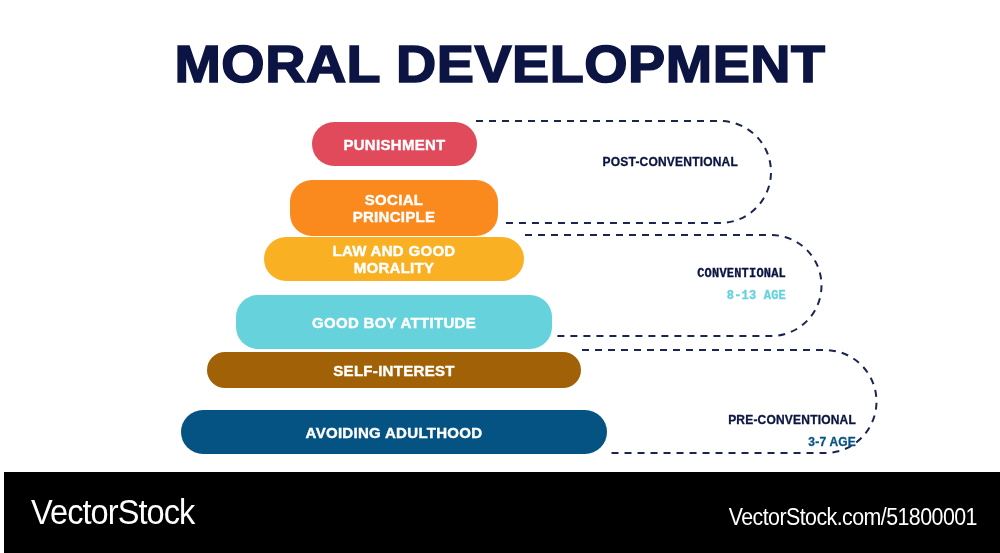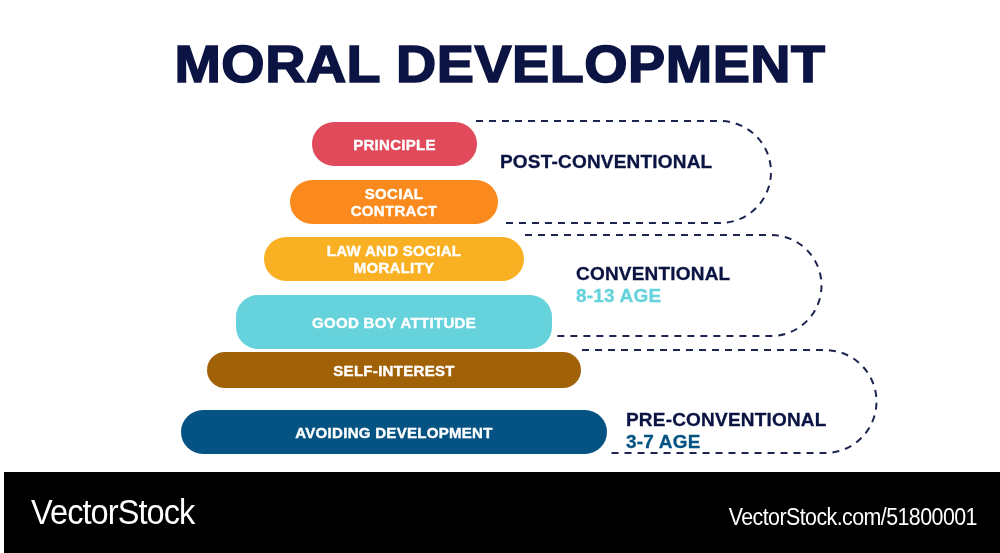--- a/index.html
+++ b/index.html
@@ -14,21 +14,21 @@
       font-family: "Liberation Sans", sans-serif; -webkit-text-stroke: 1.6px #0b1442;
     }
     .bar {
       position: absolute; border-radius: 22px; display: flex; align-items: center;
       justify-content: center; text-align: center; color: #ffffff;
       font-weight: 700; font-size: 15px; line-height: 17px; letter-spacing: 0.3px;
       -webkit-text-stroke: 0.4px #ffffff;
     }
     svg.brackets { position: absolute; left: 0; top: 0; }
     .stage {
-      position: absolute; text-align: left; font-weight: 700; font-size: 19px;
+      position: absolute; text-align: right; font-weight: 700; font-size: 12px;
       line-height: 22px; letter-spacing: 0.2px; -webkit-text-stroke: 0.3px currentColor;
     }
     .stage .name { color: #0b1442; display: block; }
     .stage .age { display: block; }
     .footer {
       position: absolute; left: 4px; top: 472px; width: 1000px; height: 81px; background: #000000;
     }
     .footer .brand {
       position: absolute; left: 27px; top: 20px; color: #ffffff; font-size: 35px;
       letter-spacing: -1px; line-height: 40px; transform: scaleX(0.93); transform-origin: left;
@@ -43,50 +43,50 @@
 
 <div class="title">MORAL DEVELOPMENT</div>
 
 <svg class="brackets" width="1000" height="553">
   <path d="M476 121 H720 A51 51 0 0 1 720 223 H500" fill="none" stroke="#1c2550" stroke-width="2" stroke-dasharray="7 6"></path>
   <path d="M525 235 H771 A50.5 50.5 0 0 1 771 336 H552" fill="none" stroke="#1c2550" stroke-width="2" stroke-dasharray="7 6"></path>
   <path d="M582 350 H825 A51.5 51.5 0 0 1 825 453 H608" fill="none" stroke="#1c2550" stroke-width="2" stroke-dasharray="7 6"></path>
 </svg>
 
 <div class="bar" style="left:312px; top:122px; width:165px; height:44px; background:#e04a5a;">
+  <span>PUNISHMENT</span>
+</div>
+
+<div class="bar" style="left:290px; top:180px; width:208px; height:56px; background:#fb8a1e; flex-direction:column;">
+  <span>SOCIAL</span>
   <span>PRINCIPLE</span>
 </div>
 
-<div class="bar" style="left:290px; top:180px; width:208px; height:44px; background:#fb8a1e; flex-direction:column;">
-  <span>SOCIAL</span>
-  <span>CONTRACT</span>
-</div>
-
 <div class="bar" style="left:264px; top:237px; width:260px; height:44px; background:#f9b123; flex-direction:column;">
-  <span>LAW AND SOCIAL</span>
+  <span>LAW AND GOOD</span>
   <span>MORALITY</span>
 </div>
 
 <div class="bar" style="left:236px; top:295px; width:316px; height:54px; background:#66d2dc;">
   <span>GOOD BOY ATTITUDE</span>
 </div>
 
 <div class="bar" style="left:207px; top:352px; width:374px; height:36px; background:#a16207;">
   <span>SELF-INTEREST</span>
 </div>
 
 <div class="bar" style="left:181px; top:410px; width:426px; height:44px; background:#055383;">
-  <span>AVOIDING DEVELOPMENT</span>
+  <span>AVOIDING ADULTHOOD</span>
 </div>
 
 <div class="stage" style="left:500px; top:151px; width:238px;">
   <span class="name">POST-CONVENTIONAL</span>
 </div>
 
-<div class="stage" style="left:576px; top:263px; width:194px;">
+<div class="stage" style="left:592px; top:263px; width:194px;font-family:Liberation Mono, monospace;">
   <span class="name">CONVENTIONAL</span>
   <span class="age" style="color:#66d2dc;">8-13 AGE</span>
 </div>
 
 <div class="stage" style="left:626px; top:381px; width:230px;margin-top:28px;">
   <span class="name">PRE-CONVENTIONAL</span>
   <span class="age" style="color:#055383;">3-7 AGE</span>
 </div>
 
 <div class="footer">

